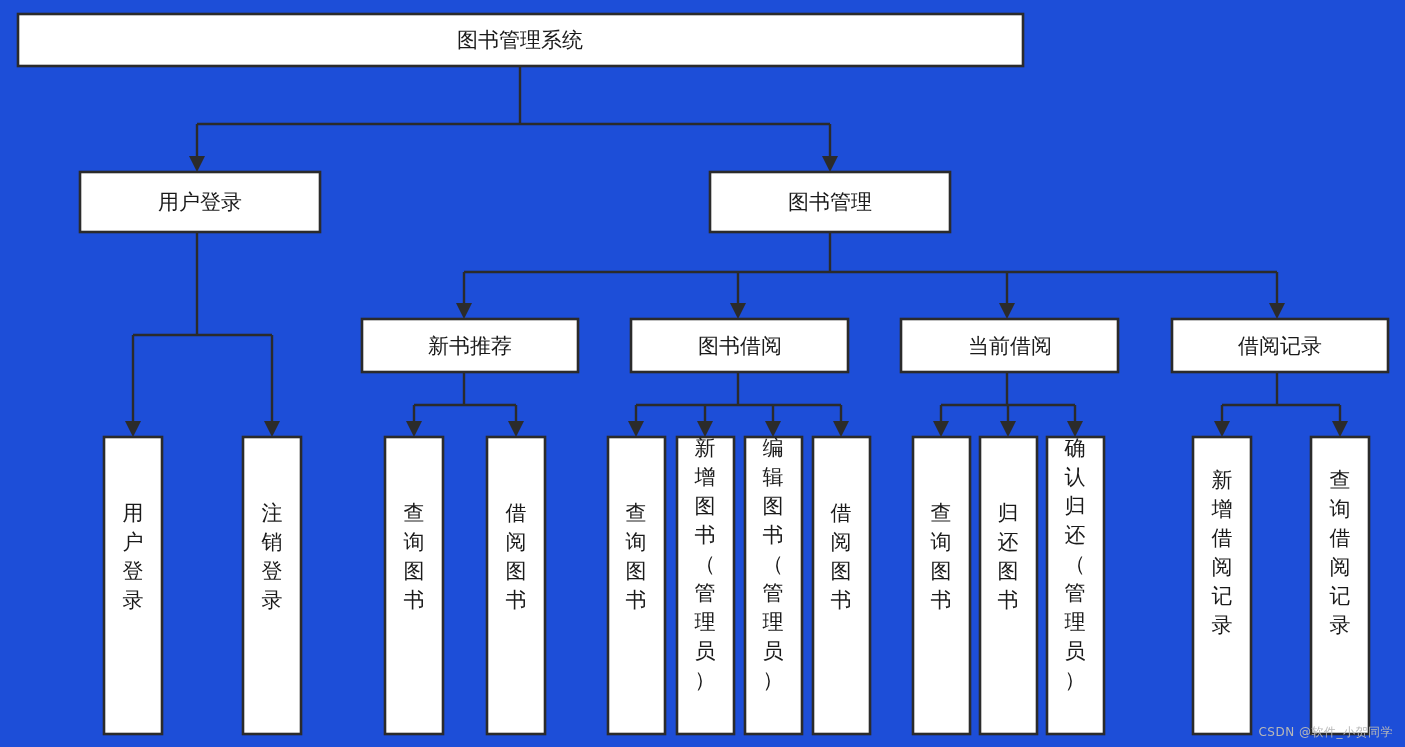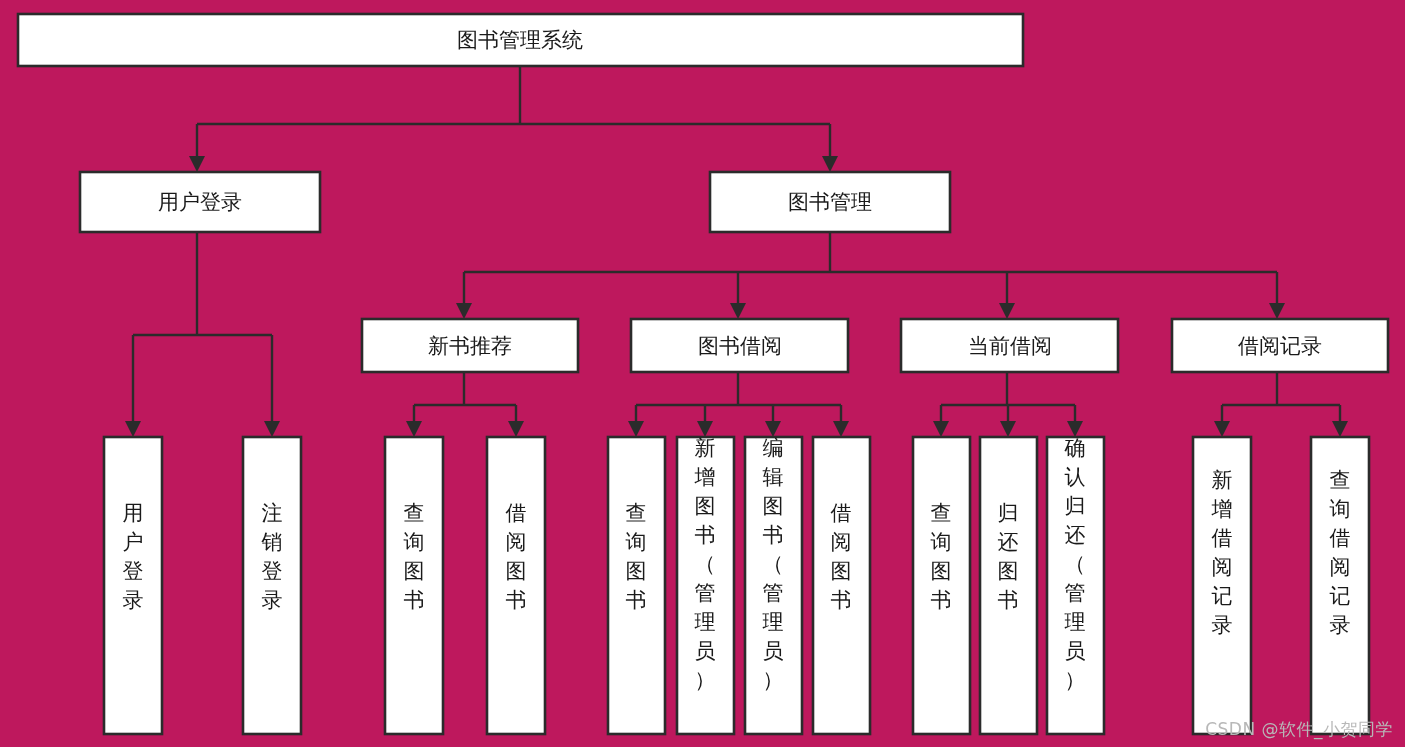--- a/index.html
+++ b/index.html
@@ -10,21 +10,21 @@
   body {
     width: 1405px;
     height: 747px;
     font-family: "DejaVu Sans", "Liberation Sans", sans-serif;
     overflow: hidden;
   }
   #diagram-root {
     position: relative;
     width: 1405px;
     height: 747px;
-    background: #be185d;
+    background: #1d4ed8;
   }
   svg#tree-svg {
     position: absolute;
     left: 0;
     top: 0;
     width: 1405px;
     height: 747px;
   }
   .node-box {
     fill: #ffffff;
@@ -52,21 +52,21 @@
     font-family: "DejaVu Sans", "Liberation Sans", sans-serif;
     font-size: 21px;
     fill: #1a1a1a;
     text-anchor: middle;
   }
   .watermark {
     position: absolute;
     right: 12px;
     bottom: 6px;
     font-family: "DejaVu Sans", "Liberation Sans", sans-serif;
-    font-size: 17px;
+    font-size: 12px;
     color: #b8b8b8;
     white-space: nowrap;
     letter-spacing: 0.5px;
   }
 </style>
 </head>
 <body>
 
 <div id="diagram-root">
 

